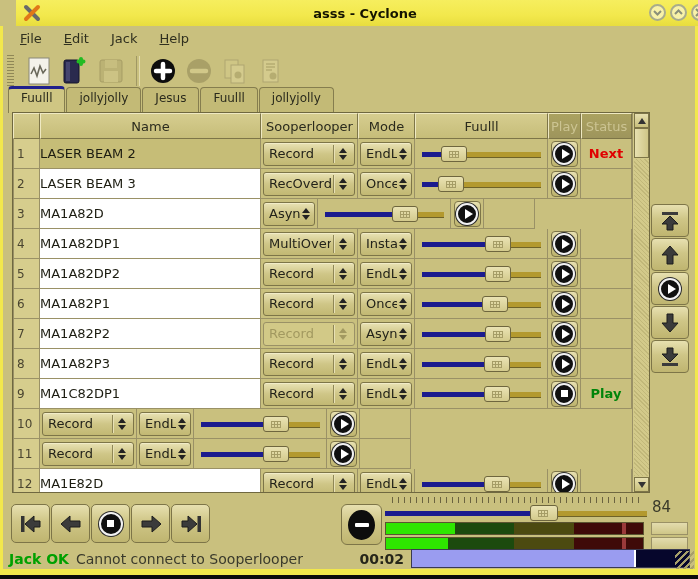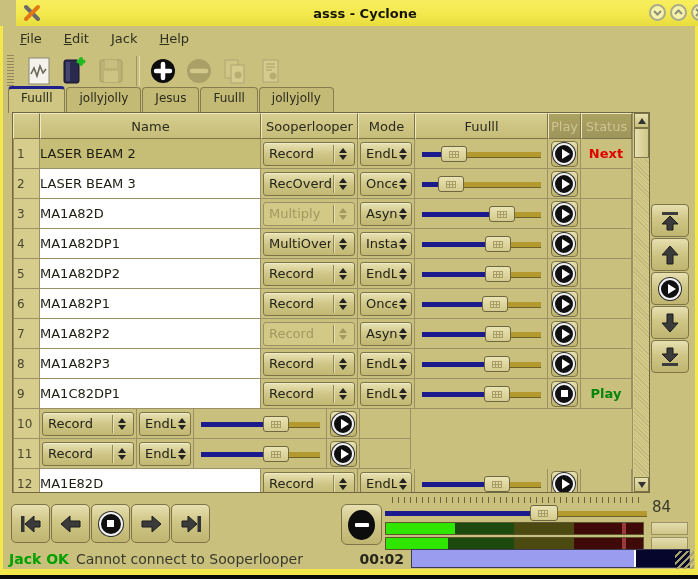--- a/index.html
+++ b/index.html
@@ -342,30 +342,20 @@
               <span class="statustext"></span>
             </div>
   </div>
           <div class="trow">
     <div class="cell cnum w-num">
               <span class="numtext">3</span>
             </div>
     <div class="cell cname w-name">
               <span class="nametext">MA1A82D</span>
             </div>
-    <div class="cell cwidget w-looper">
-      <div class="combo combo-looper disabled">
-        <span class="combo-text">Multiply</span>
-                <span class="sep"></span>
-        <span class="spin">
-                  <i class="tri-up"></i>
-                  <i class="tri-down"></i>
-                </span>
-      </div>
-    </div>
     <div class="cell cwidget w-mode">
       <div class="combo combo-mode">
         <span class="combo-text">Asyn</span>
         <span class="spin">
                   <i class="tri-up"></i>
                   <i class="tri-down"></i>
                 </span>
       </div>
     </div>
     <div class="cell cwidget w-vol">

